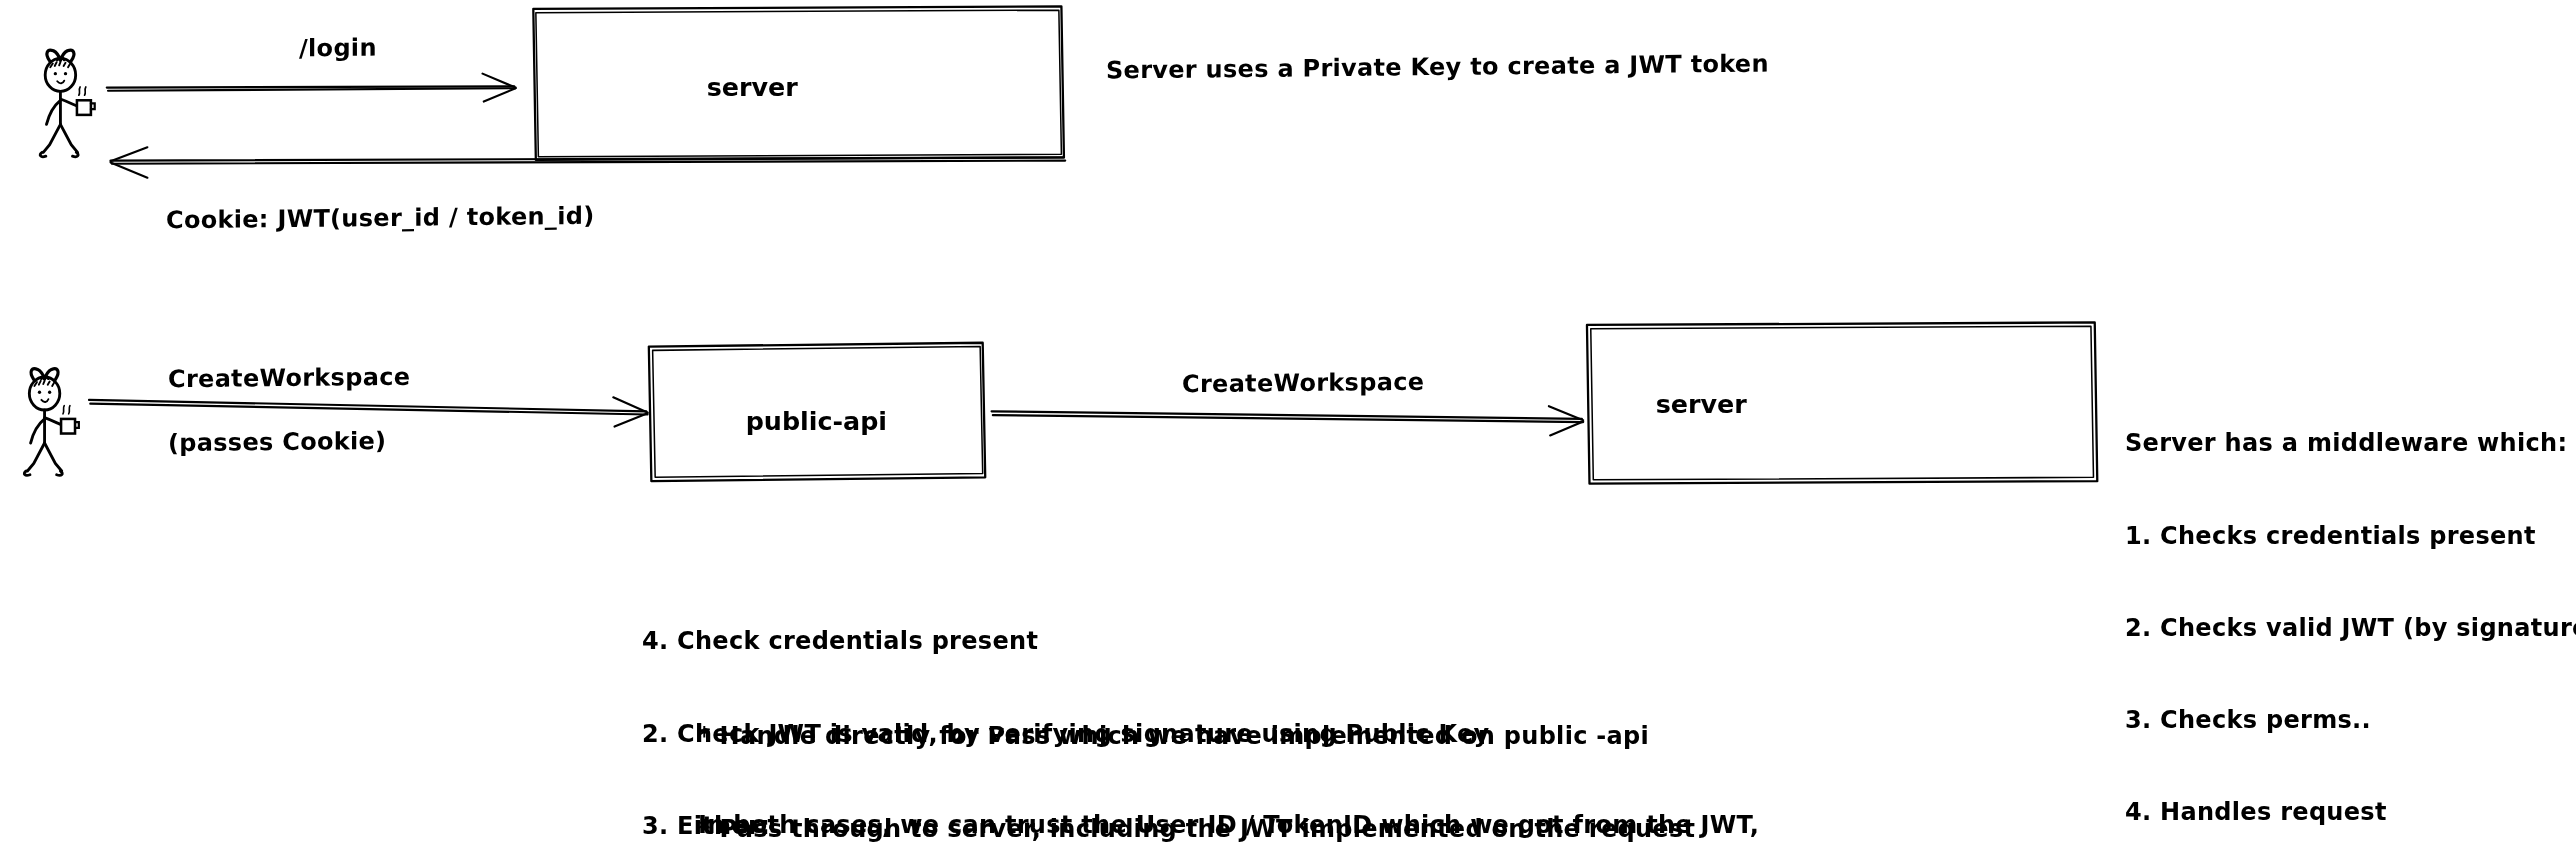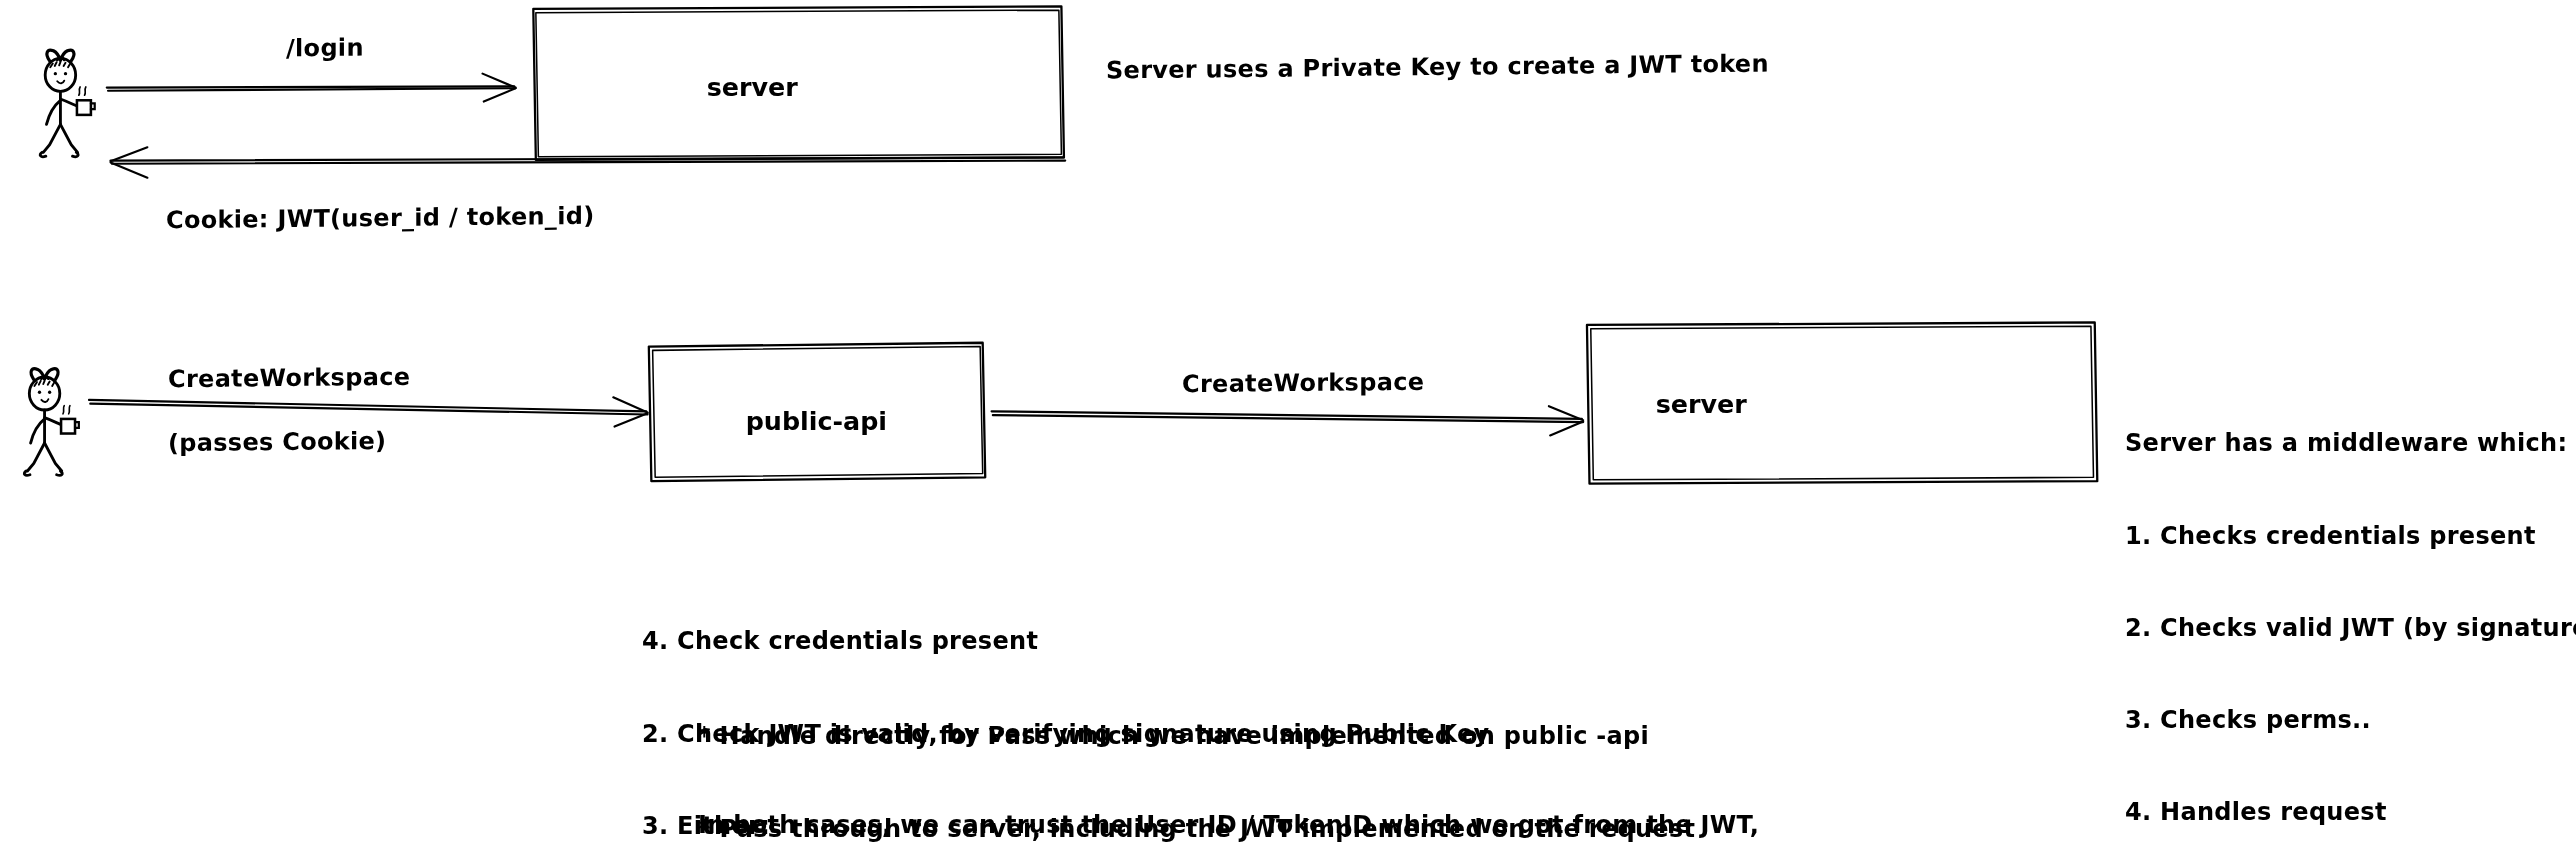--- a/index.html
+++ b/index.html
@@ -139,21 +139,21 @@
     <path d="M2442 686 L2494 664"></path>
   </g>
 
   <g fill="none" stroke="#000" stroke-width="3.6" stroke-linejoin="round">
     <path d="M2500 512 L3300 508 L3304 758 L2504 762 Z"></path>
     <path d="M2506 518 L3294 514 L3298 752 L2510 756 Z" stroke-width="2.4"></path>
   </g>
   <text x="2680" y="650" text-anchor="middle" font-family="DejaVu Sans, sans-serif" font-size="40" font-weight="600" fill="#000">server</text>
 </svg>
 
-<div class="hand-text t-label skew" style="left:286px; top:33px;">/login</div>
+<div class="hand-text t-label skew" style="left:299px; top:33px;">/login</div>
 
 <div class="hand-text t-note skew" style="left:1106px; top:52px;">Server uses a Private Key to create a JWT token</div>
 
 <div class="hand-text t-label skew" style="left:166px; top:203px;">Cookie: JWT(user_id / token_id)</div>
 
 <div class="hand-text t-label skew" style="left:168px; top:363px;">CreateWorkspace</div>
 <div class="hand-text t-label skew" style="left:168px; top:427px;">(passes Cookie)</div>
 
 <div class="hand-text t-label skew" style="left:1182px; top:368px;">CreateWorkspace</div>
 

